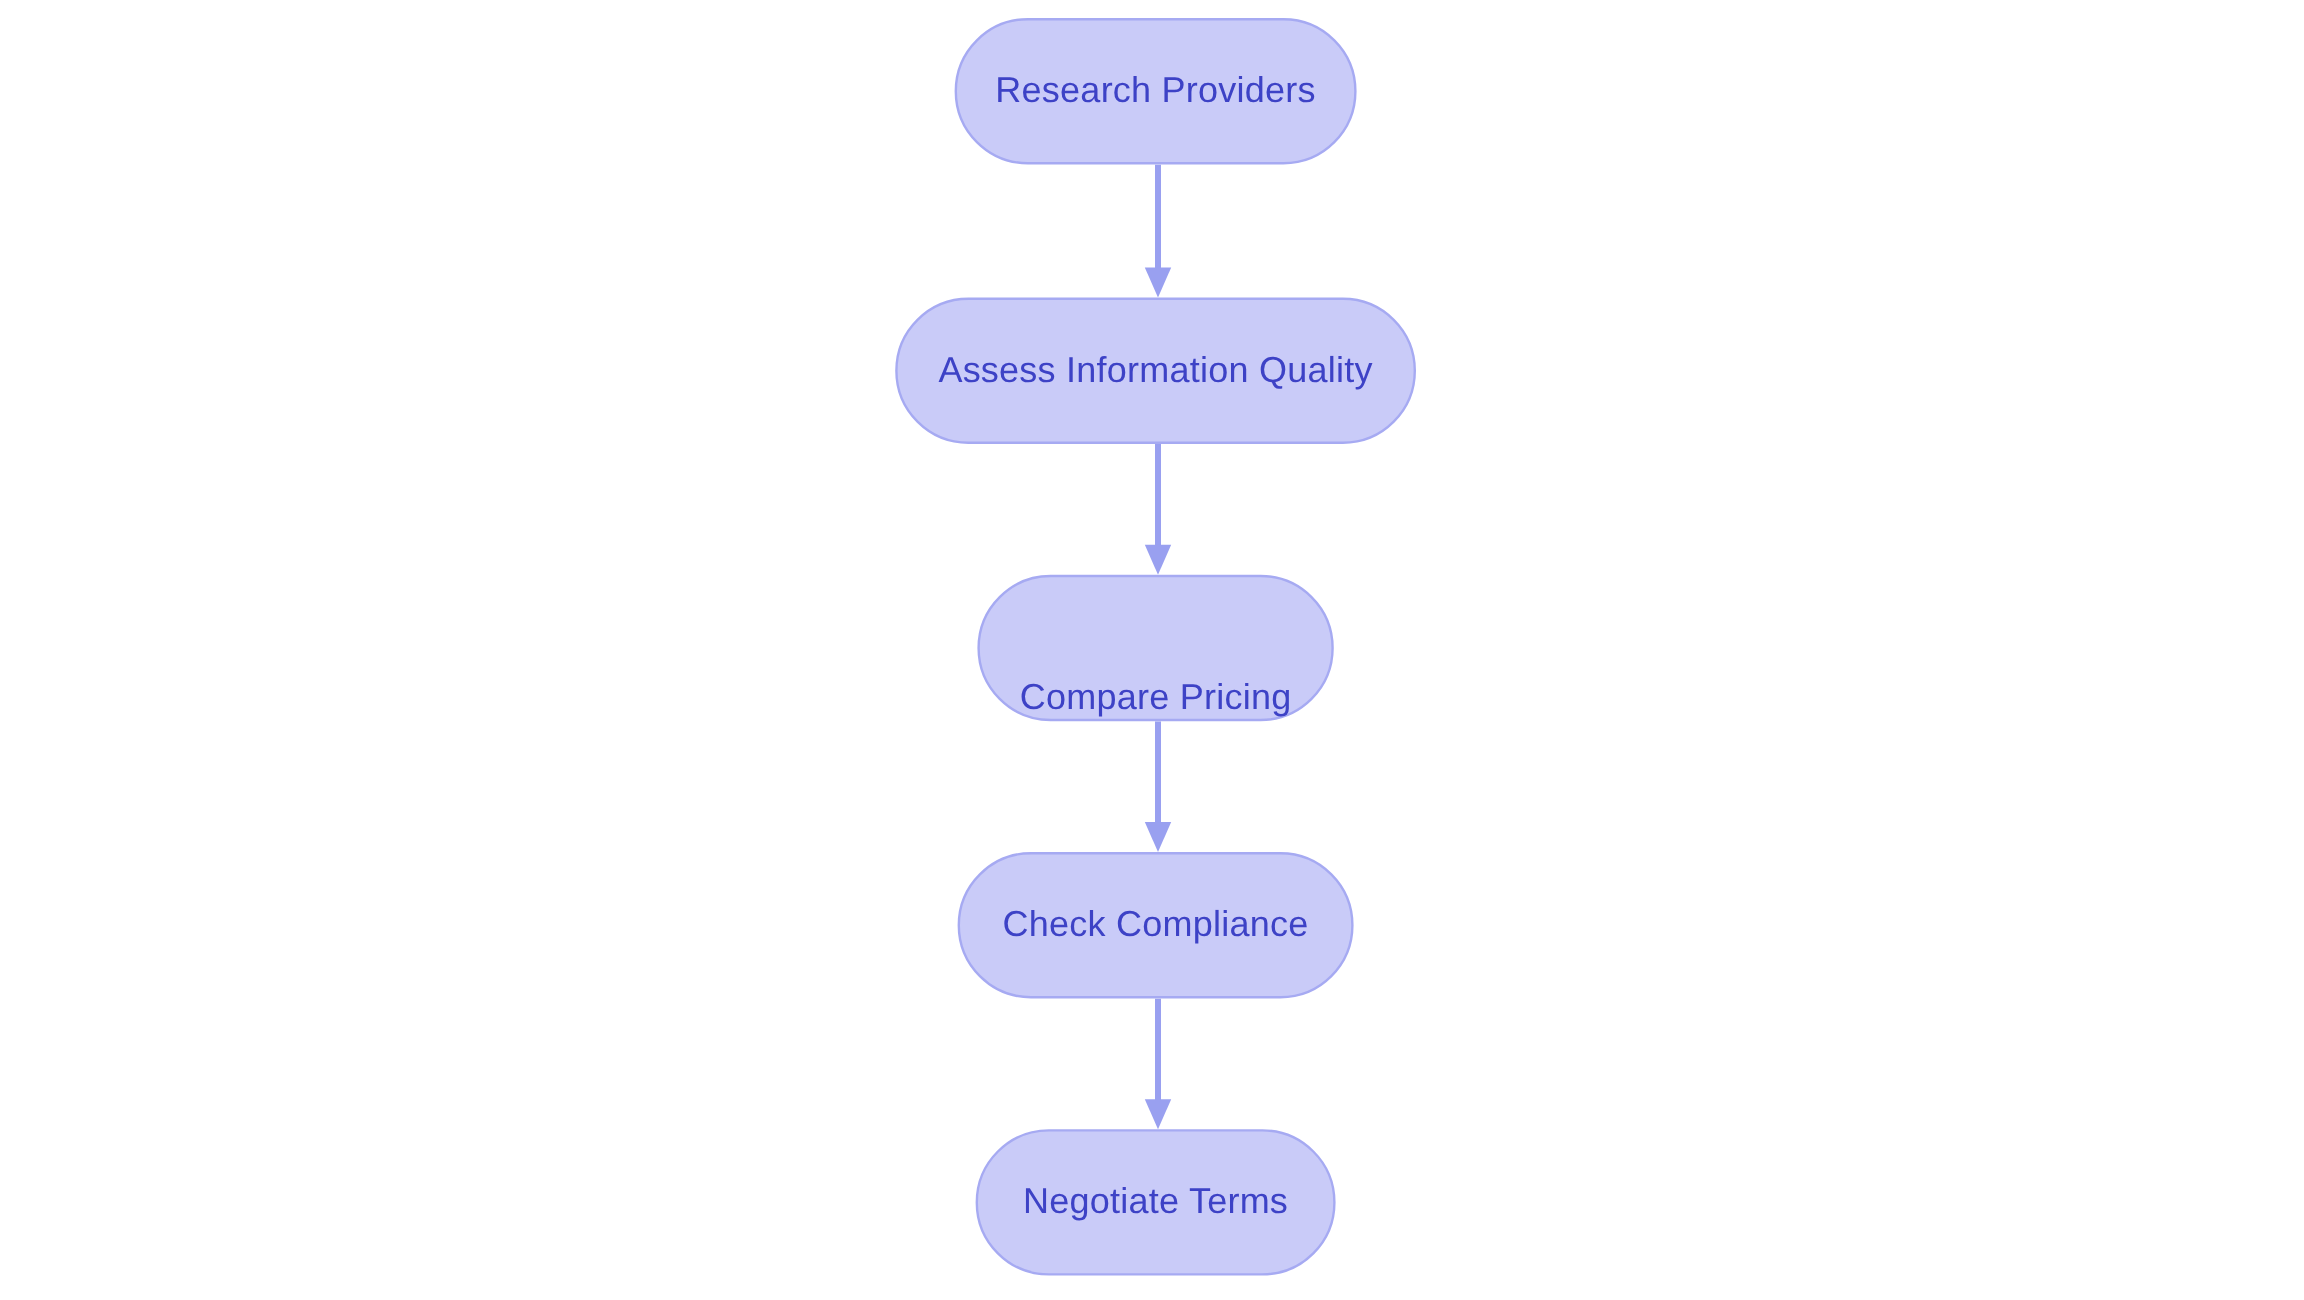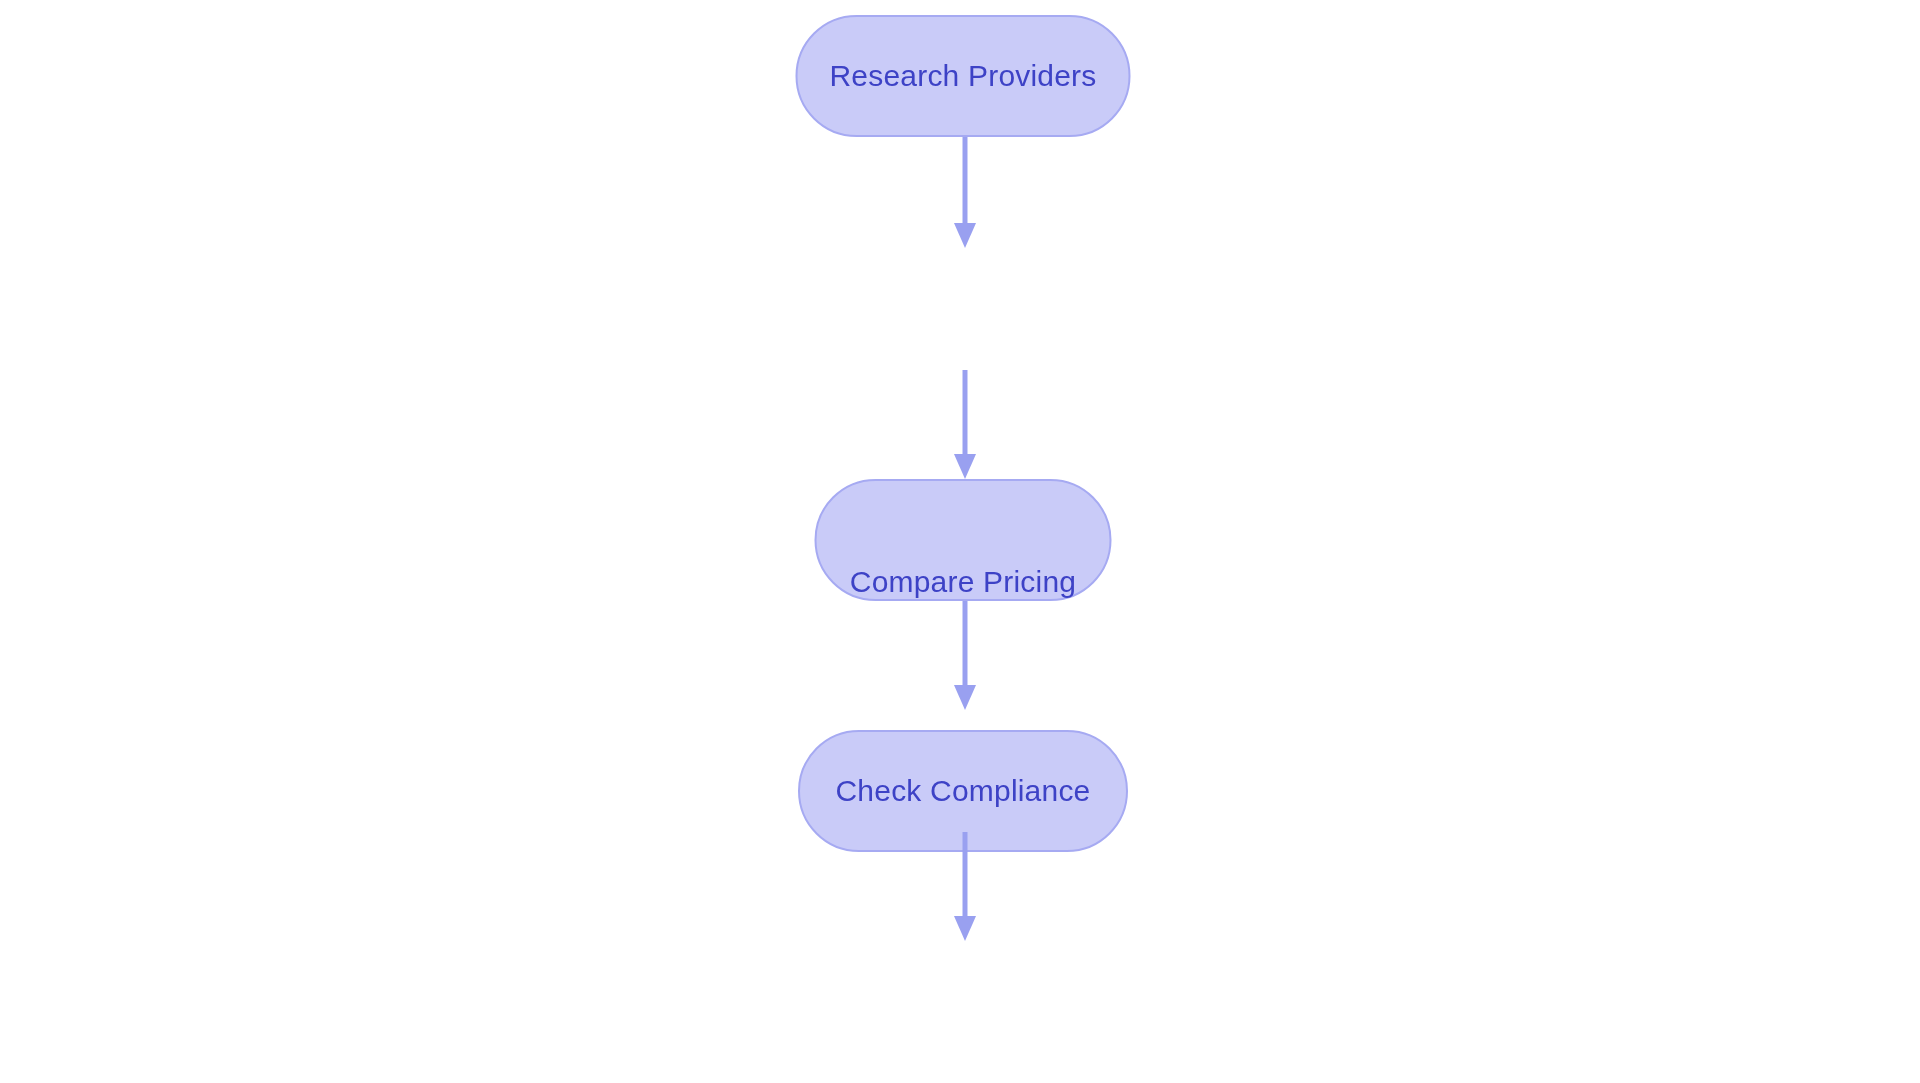--- a/index.html
+++ b/index.html
@@ -49,38 +49,44 @@
 
   <div class="node" style="top:15px;width:335px;">
     <span>Research Providers</span>
   </div>
 
   <svg class="arrow" style="top:137px;" width="32" height="111" viewBox="0 0 32 111">
     <line x1="16" y1="0" x2="16" y2="88"></line>
     <polygon points="5,86 27,86 16,111"></polygon>
   </svg>
 
+  <div class="node" style="top:248px;width:434px;">
+    <span>Assess Information Quality</span>
+  </div>
 
   <svg class="arrow" style="top:370px;" width="32" height="109" viewBox="0 0 32 109">
     <line x1="16" y1="0" x2="16" y2="86"></line>
     <polygon points="5,84 27,84 16,109"></polygon>
   </svg>
 
   <div class="node" style="top:479px;width:297px;align-items:flex-end;">
     <span>Compare Pricing</span>
   </div>
 
   <svg class="arrow" style="top:601px;" width="32" height="109" viewBox="0 0 32 109">
     <line x1="16" y1="0" x2="16" y2="86"></line>
     <polygon points="5,84 27,84 16,109"></polygon>
   </svg>
 
-  <div class="node" style="top:730px;width:330px;">
+  <div class="node" style="top:710px;width:330px;">
     <span>Check Compliance</span>
   </div>
 
   <svg class="arrow" style="top:832px;" width="32" height="109" viewBox="0 0 32 109">
     <line x1="16" y1="0" x2="16" y2="86"></line>
     <polygon points="5,84 27,84 16,109"></polygon>
   </svg>
 
+  <div class="node" style="top:941px;width:300px;">
+    <span>Negotiate Terms</span>
+  </div>
 
 </div>
 
 </body></html>

